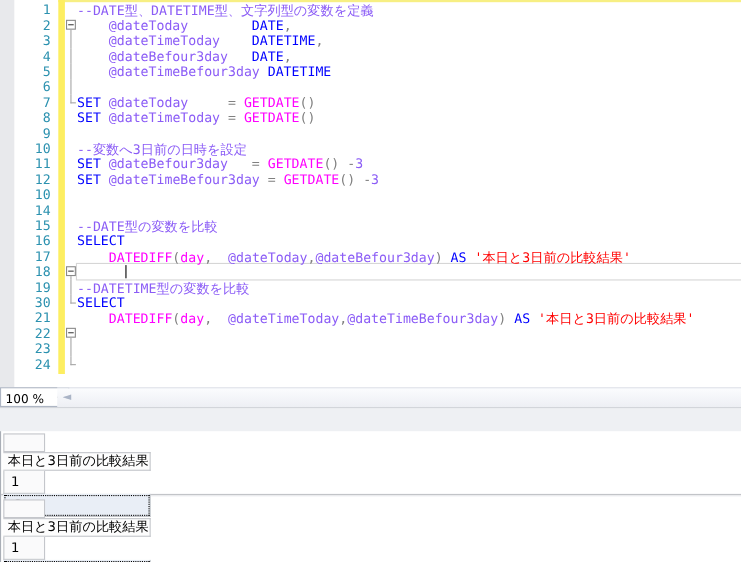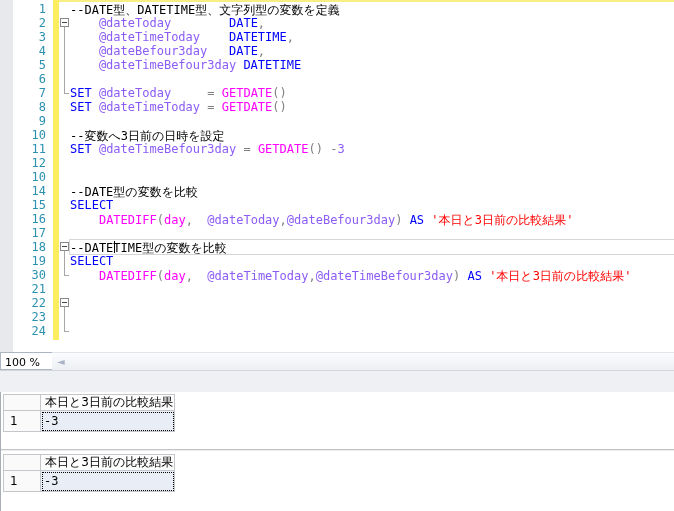--- a/index.html
+++ b/index.html
@@ -14,21 +14,21 @@
       font:12px "DejaVu Sans Mono",monospace;padding-right:3px;}
   #ytop{position:absolute;left:53px;top:0;width:621px;height:2px;background:#f7ef83;}
   #ybar{position:absolute;left:53px;top:0;width:6px;height:340px;background:#fdee61;}
   #folds{position:absolute;left:0;top:0;width:674px;height:352px;pointer-events:none;}
   .fbox{position:absolute;left:60px;width:9px;height:9px;background:#fff;border:1px solid #8a8a8a;box-sizing:border-box;}
   .fbox::after{content:"";position:absolute;left:1px;top:3px;width:5px;height:1px;background:#444;}
   .fline{position:absolute;left:64px;width:1px;background:#a6a6a6;}
   .ftick{position:absolute;left:64px;width:5px;height:1px;background:#a6a6a6;}
   #code{position:absolute;left:70px;top:2px;}
   .cl{height:14px;line-height:14px;white-space:pre;font:12px "DejaVu Sans Mono",monospace;color:#000;}
-  .tok-cm{color:#000000}.tok-kw{color:#0000ff}.tok-fn{color:#ff00ff}
+  .tok-cm{color:#8b5cf6}.tok-kw{color:#0000ff}.tok-fn{color:#ff00ff}
   .tok-op{color:#808080}.tok-str{color:#ff0000}.tok-id,.tok-num{color:#8b5cf6}
   #curline{position:absolute;left:69px;top:239px;width:604px;height:14px;border:1px solid #d6d6d6;}
   #caret{position:absolute;left:114px;top:241px;width:1px;height:12px;background:#000;}
 
   
   #bottombar{position:absolute;left:0;top:352px;width:674px;height:18px;background:#f2f3f7;}
   #zoomcombo{position:absolute;left:0;top:352px;width:63px;height:18px;background:#fff;
              border:1px solid #aeb6c4;box-sizing:border-box;display:flex;align-items:flex-end;
              font-size:11px;color:#000;}
   #zoomcombo .zlabel{padding-left:4px;flex:1;}
@@ -38,21 +38,21 @@
   #hscroll .larr{position:absolute;left:5px;top:3px;font-size:10px;color:#aab4c6;}
 
   
   #tabstrip{position:absolute;left:0;top:370px;width:674px;height:22px;background:#eef0f3;
             border-top:1px solid #d2d5da;}
 
   
   #results{position:absolute;left:0;top:392px;width:674px;height:119px;background:#fff;
            border-left:1px solid #a9aeb6;box-sizing:border-box;}
   .grid{position:absolute;left:2px;}
-  .g-row{display:flex;}
+  .g-row{display:flex;flex-direction:column;}
   .g-corner{width:38px;height:17px;background:#fafafb;border:1px solid #c4c6cb;box-sizing:border-box;}
   .g-colhead{width:134px;height:17px;background:#fdfdfd;border:1px solid #c4c6cb;border-left:none;
              box-sizing:border-box;font-size:12px;line-height:15px;padding-left:4px;color:#000;}
   .g-rowhead{width:38px;height:21px;background:#fafafb;border:1px solid #c4c6cb;border-top:none;
              box-sizing:border-box;font-size:12px;display:flex;align-items:center;padding-left:6px;}
   .g-cell{width:134px;height:21px;background:#e9eef6;border:1px solid #c4c6cb;border-top:none;border-left:none;
           box-sizing:border-box;font:12px "DejaVu Sans Mono",monospace;display:flex;align-items:center;
           padding-left:3px;outline:1px dotted #000;outline-offset:-2px;}
   #splitline{position:absolute;left:0;top:57px;width:674px;height:1px;background:#c2c4c8;
              border-bottom:1px solid #ebecee;}
@@ -95,20 +95,21 @@
       <div class="cl"><span class="tok-cm">--DATE型、DATETIME型、文字列型の変数を定義</span></div>
       <div class="cl"><span class="tok-id">    @dateToday        </span><span class="tok-kw">DATE</span><span class="tok-op">,</span></div>
       <div class="cl"><span class="tok-id">    @dateTimeToday    </span><span class="tok-kw">DATETIME</span><span class="tok-op">,</span></div>
       <div class="cl"><span class="tok-id">    @dateBefour3day   </span><span class="tok-kw">DATE</span><span class="tok-op">,</span></div>
       <div class="cl"><span class="tok-id">    @dateTimeBefour3day </span><span class="tok-kw">DATETIME</span></div>
       <div class="cl"></div>
       <div class="cl"><span class="tok-kw">SET</span><span class="tok-id"> @dateToday     </span><span class="tok-op">=</span><span class="tok-id"> </span><span class="tok-fn">GETDATE</span><span class="tok-op">()</span></div>
       <div class="cl"><span class="tok-kw">SET</span><span class="tok-id"> @dateTimeToday </span><span class="tok-op">=</span><span class="tok-id"> </span><span class="tok-fn">GETDATE</span><span class="tok-op">()</span></div>
       <div class="cl"></div>
       <div class="cl"><span class="tok-cm">--変数へ3日前の日時を設定</span></div>
+      <div class="cl"><span class="tok-kw">SET</span><span class="tok-id"> @dateBefour3day   </span><span class="tok-op">=</span><span class="tok-id"> </span><span class="tok-fn">GETDATE</span><span class="tok-op">()</span><span class="tok-id"> </span><span class="tok-op">-</span><span class="tok-num">3</span></div>
       <div class="cl"><span class="tok-kw">SET</span><span class="tok-id"> @dateTimeBefour3day </span><span class="tok-op">=</span><span class="tok-id"> </span><span class="tok-fn">GETDATE</span><span class="tok-op">()</span><span class="tok-id"> </span><span class="tok-op">-</span><span class="tok-num">3</span></div>
       <div class="cl"></div>
       <div class="cl"></div>
       <div class="cl"><span class="tok-cm">--DATE型の変数を比較</span></div>
       <div class="cl"><span class="tok-kw">SELECT</span></div>
       <div class="cl"><span class="tok-id">    </span><span class="tok-fn">DATEDIFF</span><span class="tok-op">(</span><span class="tok-fn">day</span><span class="tok-op">,</span><span class="tok-id">  @dateToday</span><span class="tok-op">,</span><span class="tok-id">@dateBefour3day</span><span class="tok-op">)</span><span class="tok-id"> </span><span class="tok-kw">AS</span><span class="tok-id"> </span><span class="tok-str">'本日と3日前の比較結果'</span></div>
       <div class="cl"></div>
       <div class="cl"><span class="tok-cm">--DATETIME型の変数を比較</span></div>
       <div class="cl"><span class="tok-kw">SELECT</span></div>
       <div class="cl"><span class="tok-id">    </span><span class="tok-fn">DATEDIFF</span><span class="tok-op">(</span><span class="tok-fn">day</span><span class="tok-op">,</span><span class="tok-id">  @dateTimeToday</span><span class="tok-op">,</span><span class="tok-id">@dateTimeBefour3day</span><span class="tok-op">)</span><span class="tok-id"> </span><span class="tok-kw">AS</span><span class="tok-id"> </span><span class="tok-str">'本日と3日前の比較結果'</span></div>

